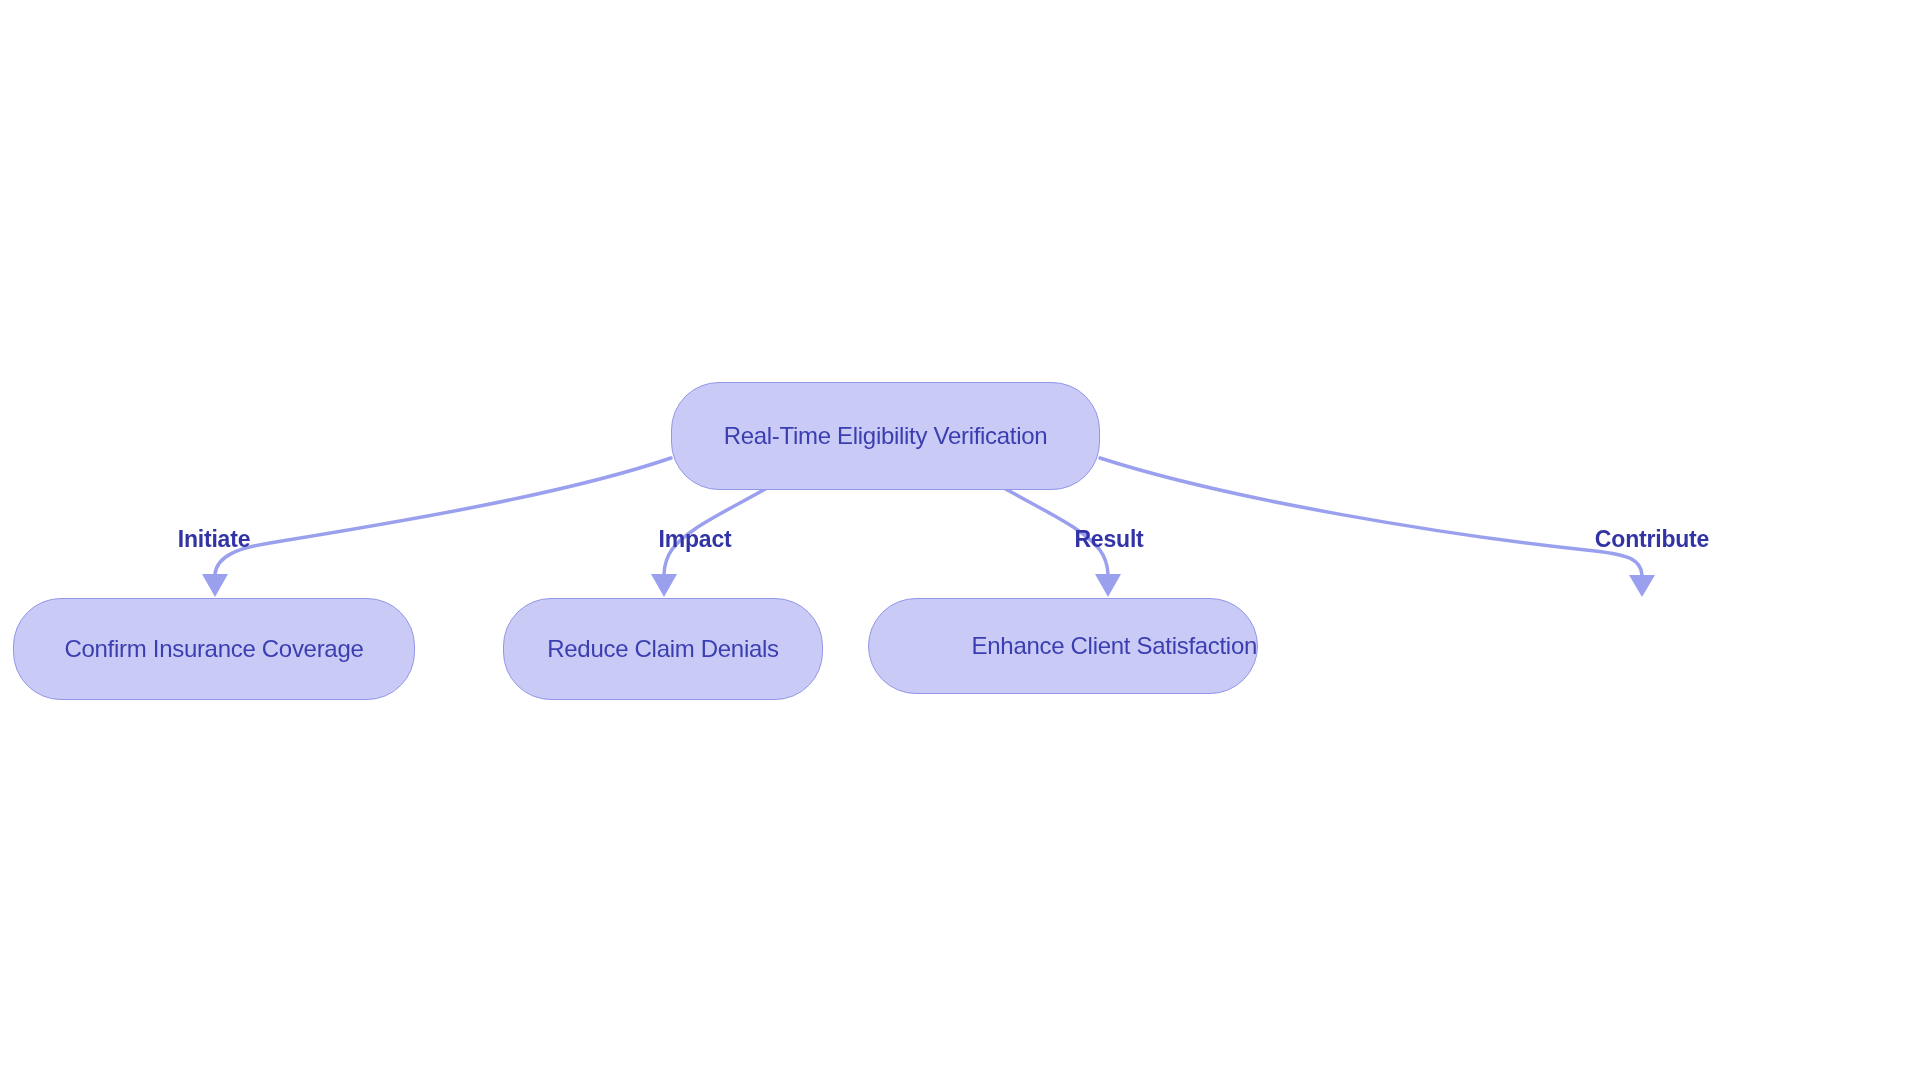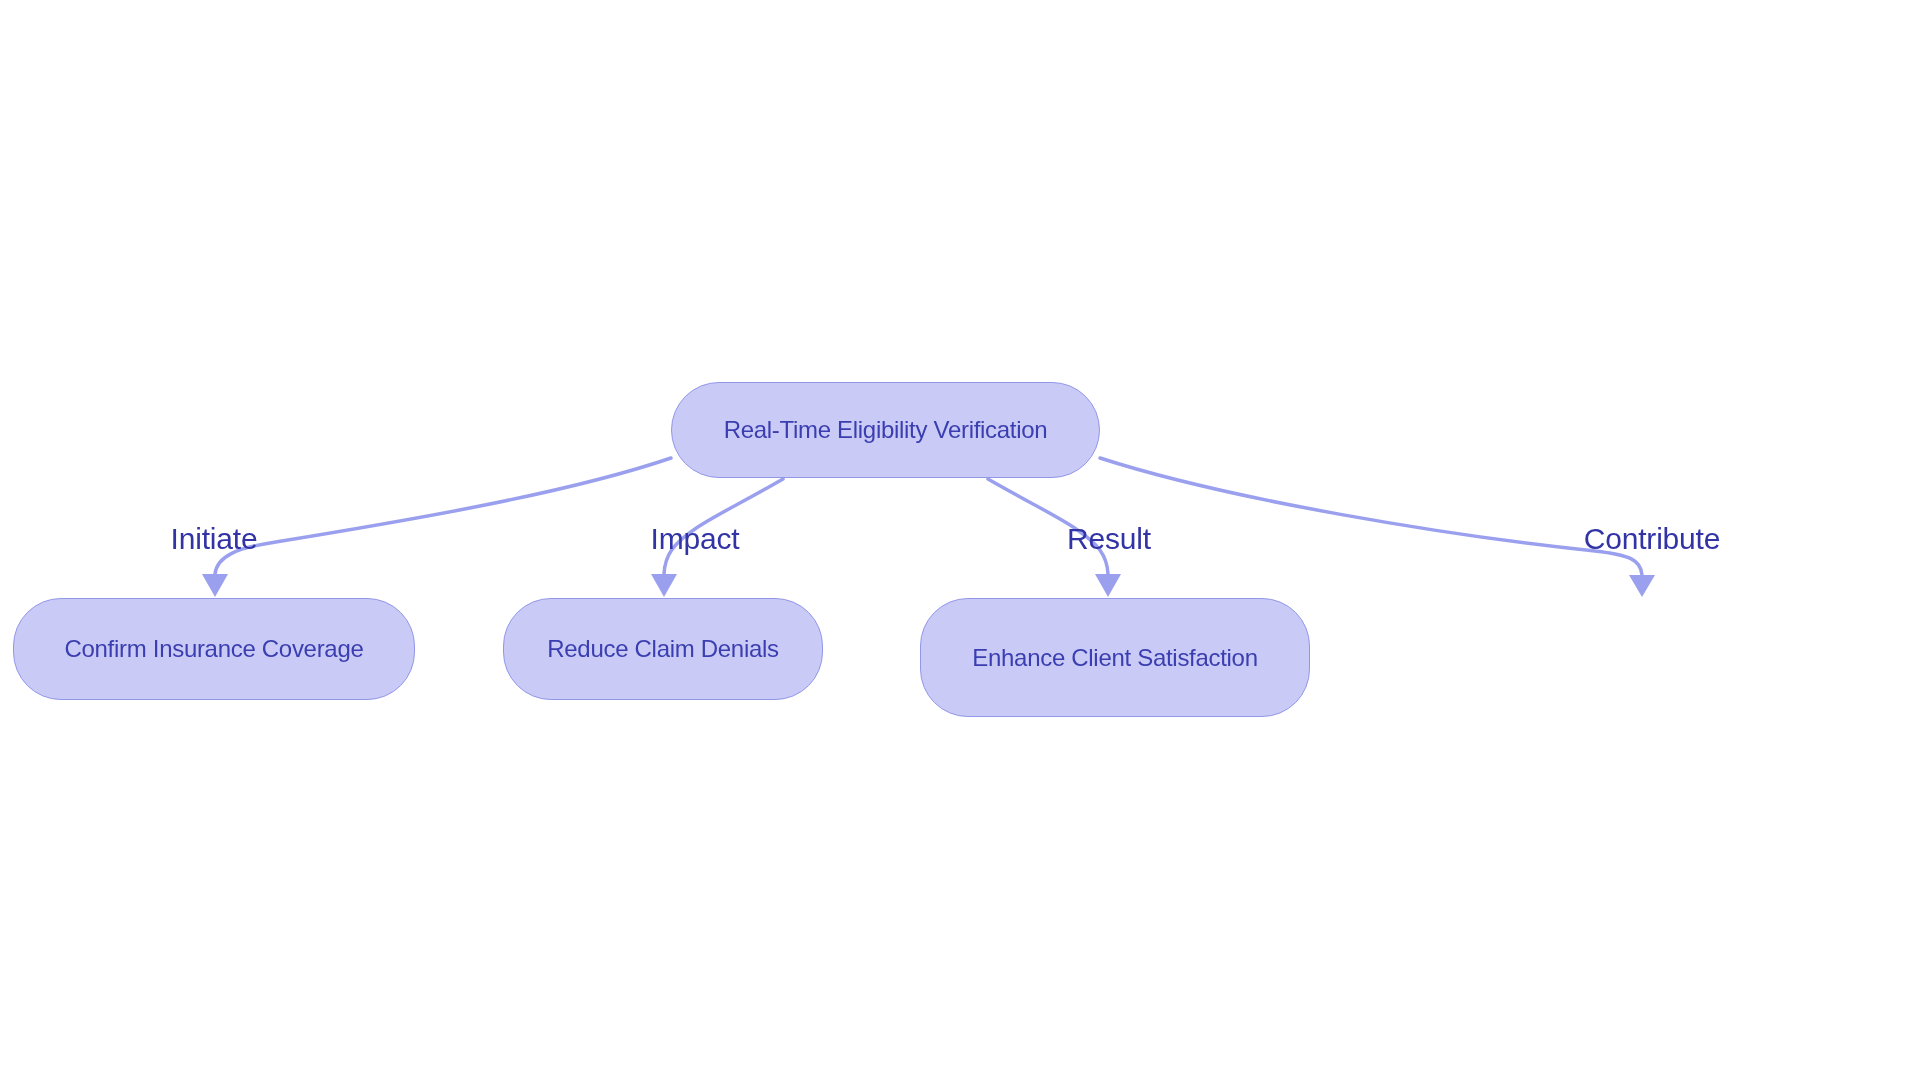--- a/index.html
+++ b/index.html
@@ -42,31 +42,31 @@
     display: flex;
     align-items: center;
     justify-content: center;
     color: #3b3eb0;
     font-size: 24px;
     font-weight: 500;
     letter-spacing: -0.3px;
     white-space: nowrap;
     text-align: center;
   }
-  .node-root  { left: 671px;  top: 382px; width: 429px; height: 96px;  }
+  .node-root  { left: 671px;  top: 382px; width: 429px; height: 108px;  }
   .node-c1    { left: 13px;   top: 598px; width: 402px; height: 102px; }
   .node-c2    { left: 503px;  top: 598px; width: 320px; height: 102px; }
-  .node-c3    { left: 920px;  top: 598px; width: 390px; height: 119px; }
+  .node-c3    { left: 868px;  top: 598px; width: 390px; height: 96px; justify-content: flex-end; }
   .node-c4    { left: 1393px; top: 598px; width: 497px; height: 102px; }
   .edge-label {
     position: absolute;
     transform: translate(-50%, -50%);
     color: #3234a5;
-    font-size: 30px;
-    font-weight: 400;
+    font-size: 23px;
+    font-weight: 700;
     letter-spacing: -0.2px;
     white-space: nowrap;
   }
   .edge-label-1 { left: 214px;  top: 539px; }
   .edge-label-2 { left: 663px;  top: 539px; margin-left: 32px; }
   .edge-label-3 { left: 1109px; top: 539px; }
   .edge-label-4 { left: 1652px; top: 539px; }
 </style>
 </head>
 <body>

